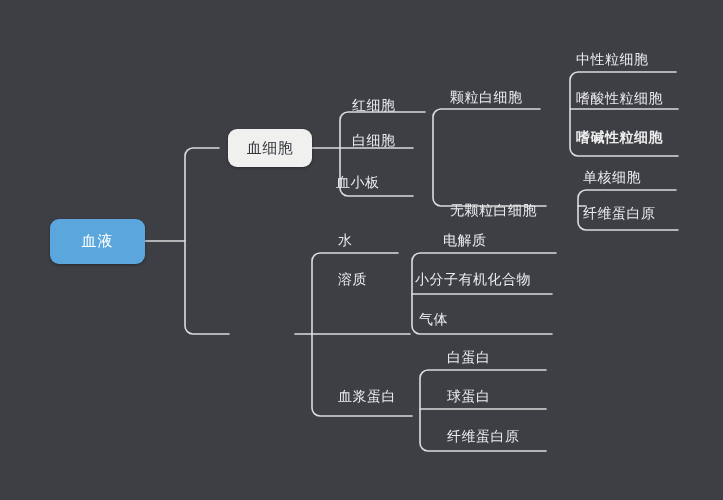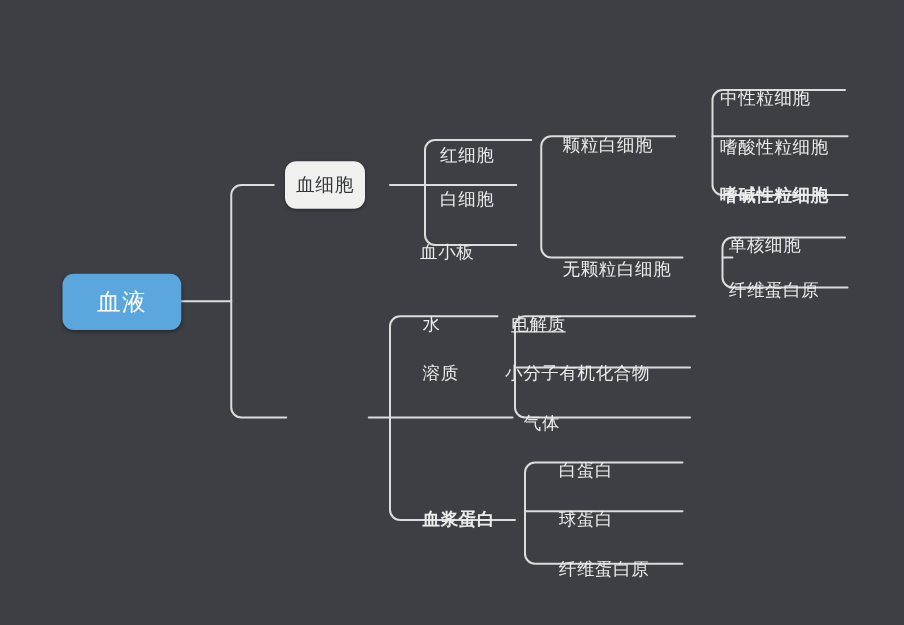--- a/index.html
+++ b/index.html
@@ -28,40 +28,39 @@
     box-sizing: border-box;
     display: flex;
     align-items: center;
     justify-content: center;
     white-space: nowrap;
   }
   .root-node {
     background: #5ba7dd;
     color: #ffffff;
     border-radius: 9px;
-    font-size: 19px;
+    font-size: 15px;
     letter-spacing: 1px;
     box-shadow: 0 1px 3px rgba(0,0,0,0.35);
   }
   .box-node {
     background: #f0f0ef;
     color: #34363b;
     border-radius: 9px;
     font-size: 15px;
     letter-spacing: 0.5px;
     box-shadow: 0 1px 3px rgba(0,0,0,0.35);
   }
   .leaf {
     position: absolute;
     color: #ececed;
     font-size: 14px;
     letter-spacing: 0.5px;
     white-space: nowrap;
     line-height: 1;
-    margin-top: 20px;
   }
 </style>
 </head>
 <body>
 
 <div id="canvas">
 
   <svg id="wires" viewBox="0 0 723 500" xmlns="http://www.w3.org/2000/svg">
     <g fill="none" stroke="#dcdcdc" stroke-width="1.6" stroke-linecap="round" stroke-linejoin="round">
 
@@ -93,43 +92,43 @@
       <path d="M546,370 H428 a8,8 0 0 0 -8,8 V443 a8,8 0 0 0 8,8 H546"></path>
       <path d="M420,409 H546"></path>
 
     </g>
   </svg>
 
   <div class="node root-node" style="left:50px; top:219px; width:95px; height:45px;">
     <span>血液</span>
   </div>
 
-  <div class="node box-node" style="left:228px; top:129px; width:64px; height:38px;">
+  <div class="node box-node" style="left:228px; top:129px; width:84px; height:38px;">
     <span>血细胞</span>
   </div>
 
 
   <div class="leaf" style="left:352px; top:98px;">红细胞</div>
   <div class="leaf" style="left:352px; top:134px;font-family:Liberation Mono, monospace;">白细胞</div>
   <div class="leaf" style="left:336px; top:175px;">血小板</div>
 
   <div class="leaf" style="left:450px; top:90px;">颗粒白细胞</div>
-  <div class="leaf" style="left:450px; top:189px;">无颗粒白细胞</div>
+  <div class="leaf" style="left:450px; top:203px;">无颗粒白细胞</div>
 
   <div class="leaf" style="left:576px; top:52px;">中性粒细胞</div>
   <div class="leaf" style="left:576px; top:91px;">嗜酸性粒细胞</div>
   <div class="leaf" style="left:576px; top:130px;font-weight:bold;">嗜碱性粒细胞</div>
   <div class="leaf" style="left:583px; top:170px;">单核细胞</div>
   <div class="leaf" style="left:583px; top:206px;">纤维蛋白原</div>
 
   <div class="leaf" style="left:338px; top:233px;">水</div>
   <div class="leaf" style="left:338px; top:272px;text-align:right;">溶质</div>
-  <div class="leaf" style="left:338px; top:389px;font-weight:bold;">血浆蛋白</div>
+  <div class="leaf" style="left:338px; top:389px;">血浆蛋白</div>
 
-  <div class="leaf" style="left:409px; top:233px;text-decoration:underline;">电解质</div>
-  <div class="leaf" style="left:404px; top:272px;">小分子有机化合物</div>
+  <div class="leaf" style="left:443px; top:233px;">电解质</div>
+  <div class="leaf" style="left:415px; top:272px;">小分子有机化合物</div>
   <div class="leaf" style="left:419px; top:312px;">气体</div>
 
   <div class="leaf" style="left:447px; top:350px;">白蛋白</div>
   <div class="leaf" style="left:447px; top:389px;">球蛋白</div>
   <div class="leaf" style="left:447px; top:429px;">纤维蛋白原</div>
 
 </div>
 
 </body></html>

